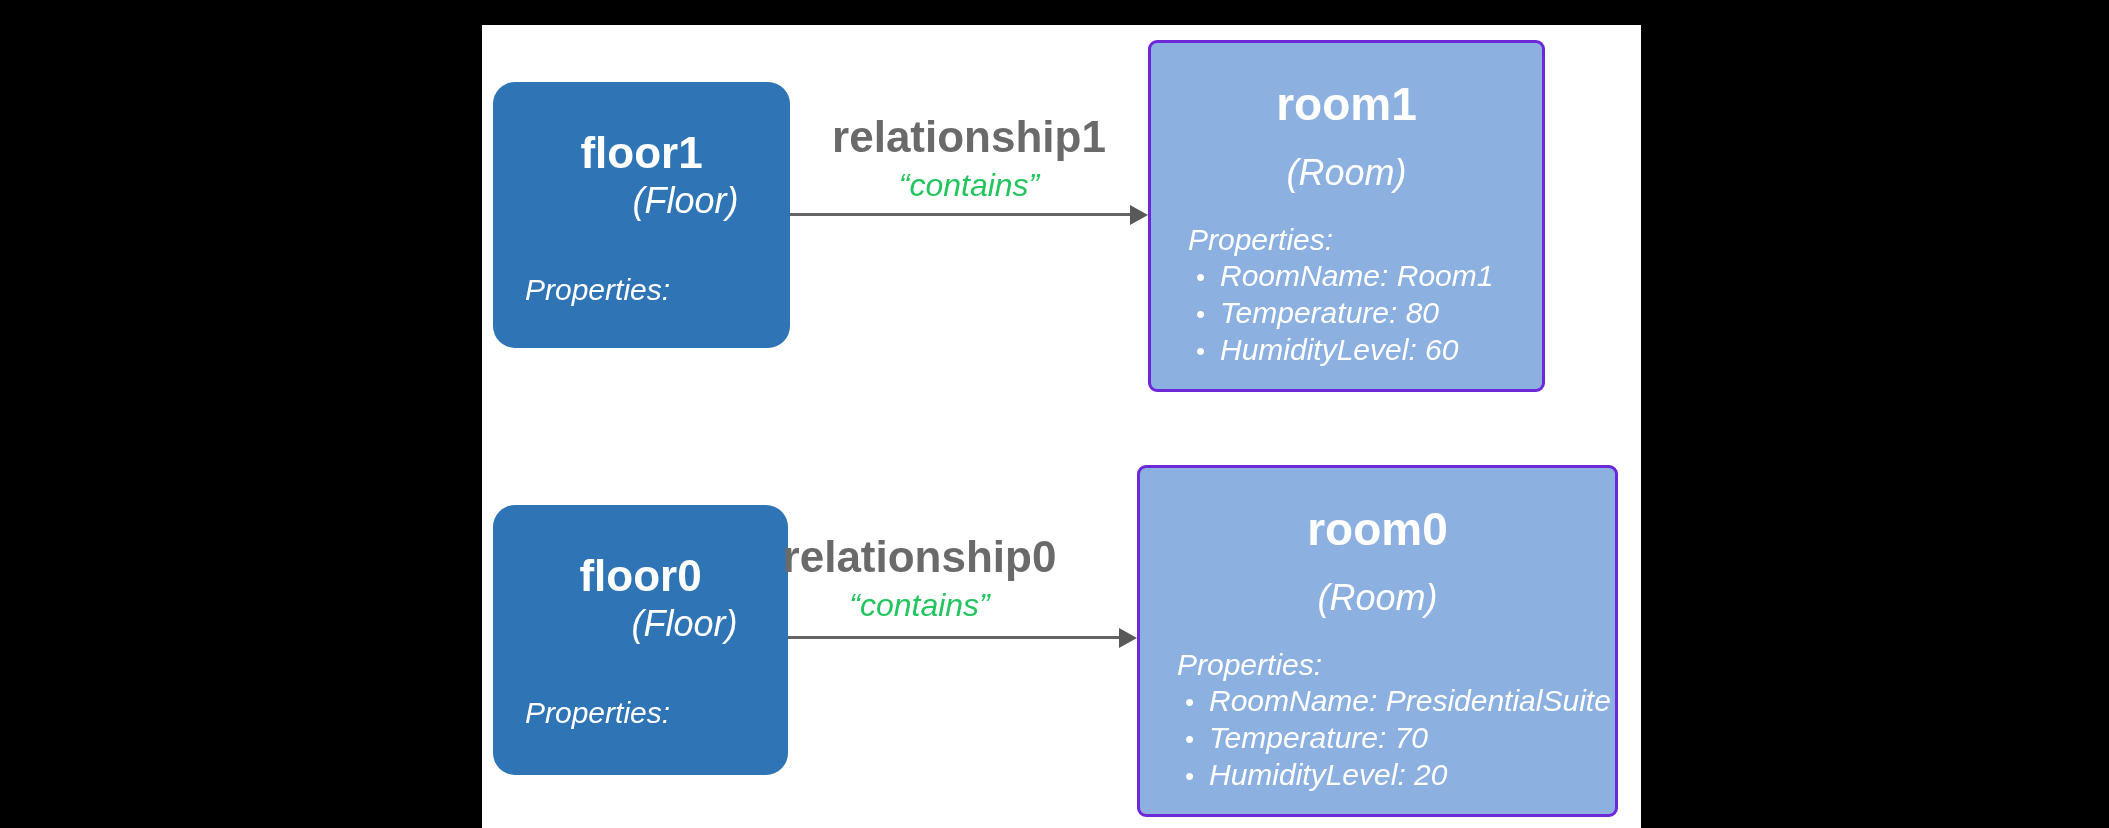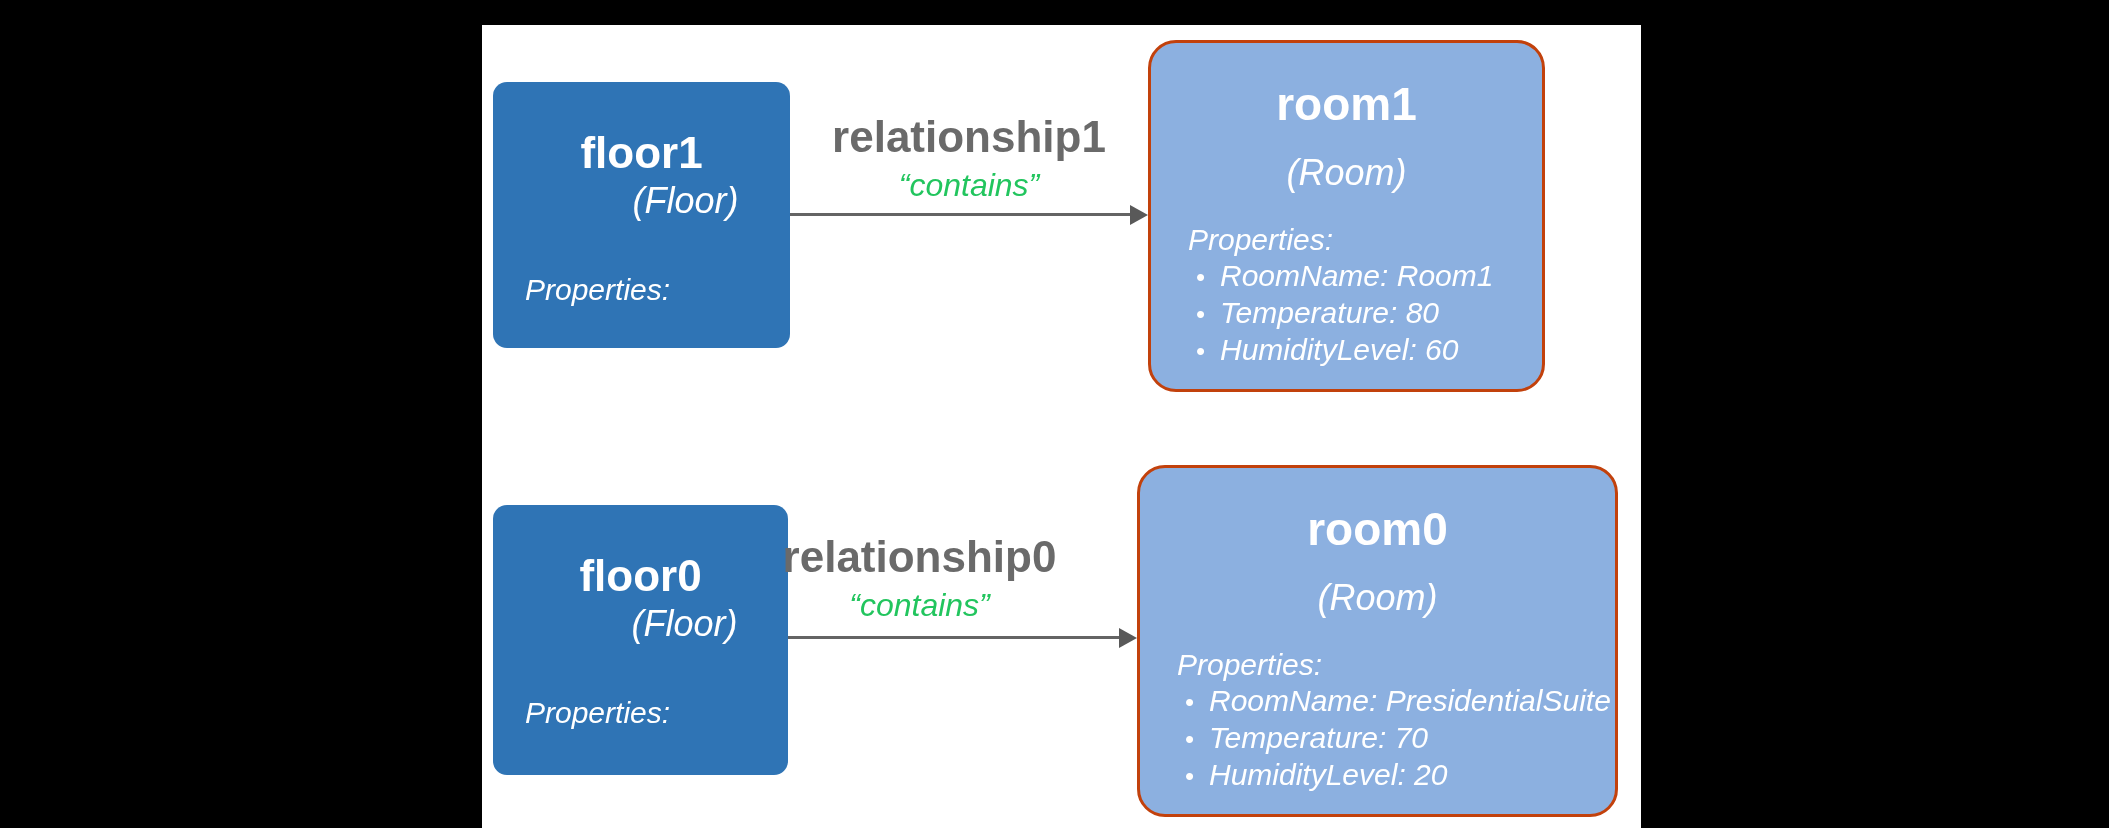--- a/index.html
+++ b/index.html
@@ -25,26 +25,26 @@
     height: 803px;
     background: #ffffff;
   }
   .box {
     position: absolute;
     box-sizing: border-box;
     color: #ffffff;
   }
   .floor-box {
     background: #2F74B5;
-    border-radius: 14px;
+    border-radius: 22px;
   }
   .room-box {
     background: #8CB0E0;
-    border: 3px solid #c2410c;
-    border-radius: 28px;
+    border: 3px solid #6d28d9;
+    border-radius: 9px;
   }
   .box-name {
     position: absolute;
     left: 0;
     width: 100%;
     text-align: center;
     font-weight: bold;
     white-space: nowrap;
   }
   .floor-box .box-name { top: 46px; font-size: 44px; line-height: 50px; }

